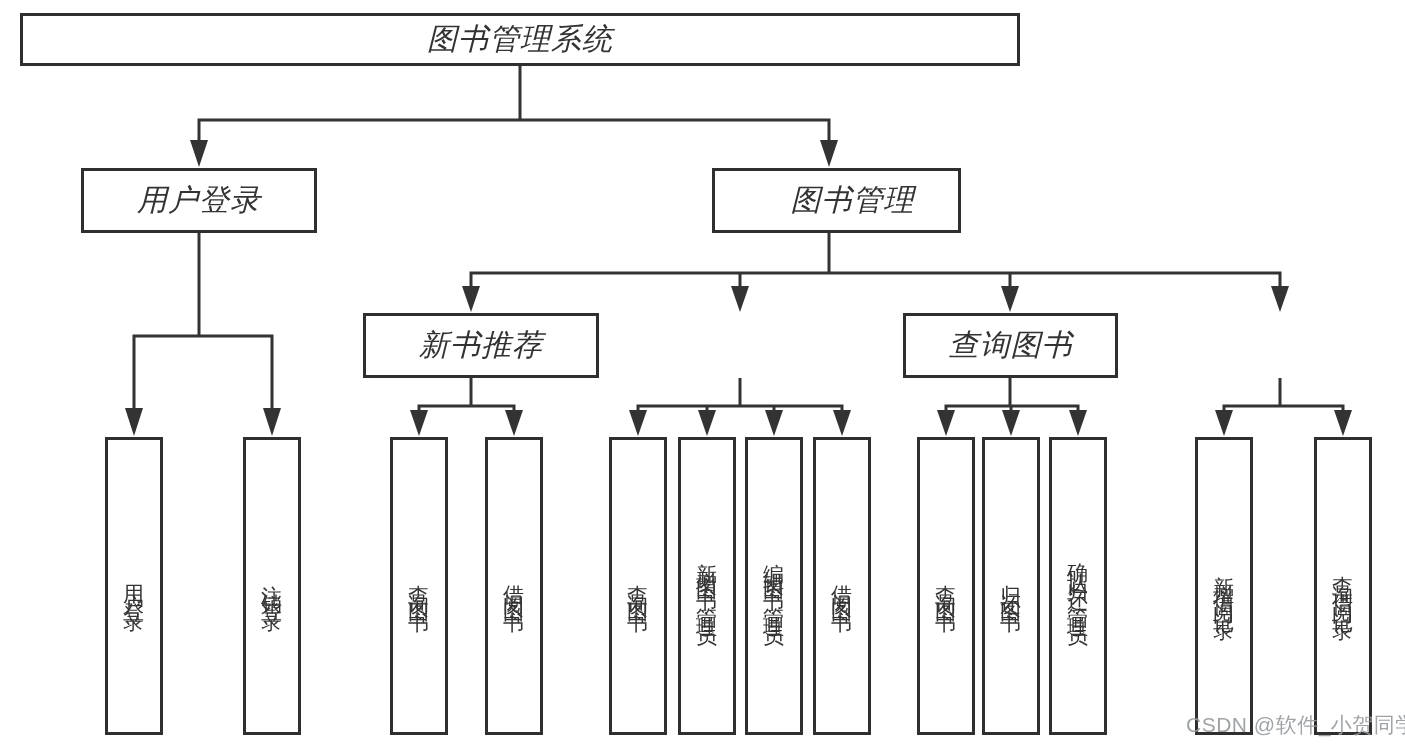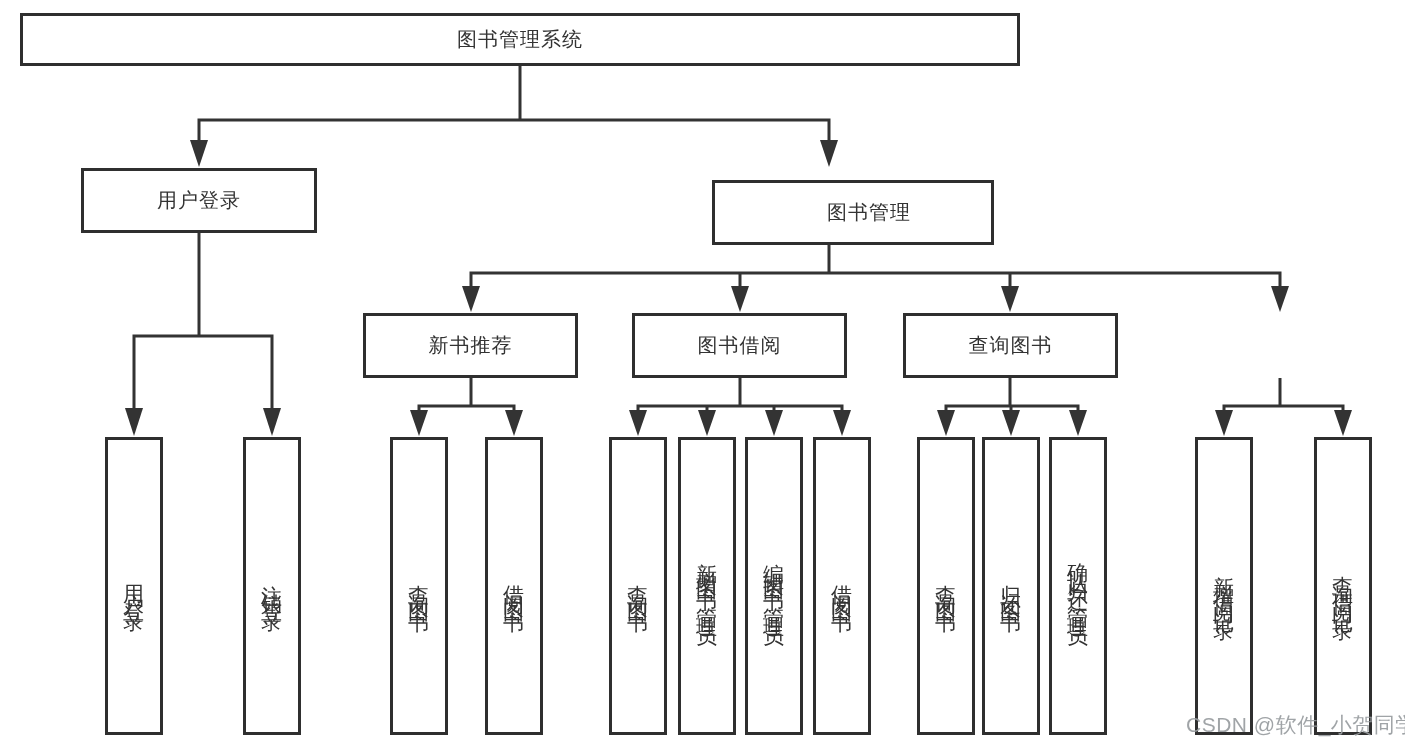--- a/index.html
+++ b/index.html
@@ -20,21 +20,21 @@
     position: absolute;
     box-sizing: border-box;
     border: 3px solid #2f2f2f;
     background: #ffffff;
     display: flex;
     align-items: center;
     justify-content: center;
     z-index: 1;
     color: #333333;
   }
-  .node.h { font-size: 20px; letter-spacing: 1px; }
+  .node.h { font-size: 30px; letter-spacing: 1px; font-style: italic; }
   .node.v { font-size: 21px; }
   .node.v .vtext {
     writing-mode: vertical-rl;
     text-orientation: mixed;
     letter-spacing: 9px;
     line-height: 1;
     white-space: nowrap;
   }
   .watermark {
     position: absolute;
@@ -110,24 +110,23 @@
       <path d="M1280 378 V406"></path>
       <path d="M1224 412 V406 H1343 V412"></path>
       <polygon points="1215,410 1233,410 1224,436" fill="#333333" stroke="none"></polygon>
       <polygon points="1334,410 1352,410 1343,436" fill="#333333" stroke="none"></polygon>
     </g>
   </svg>
 
   <div class="node h" style="left:20px; top:13px; width:1000px; height:53px;">图书管理系统</div>
 
   <div class="node h" style="left:81px; top:168px; width:236px; height:65px;">用户登录</div>
-  <div class="node h" style="left:712px; top:180px; width:282px; height:65px;padding-left:32px;">图书管理</div>
+  <div class="node h" style="left:712px; top:168px; width:249px; height:65px;padding-left:32px;">图书管理</div>
 
-  <div class="node h" style="left:363px; top:313px; width:215px; height:65px;">新书推荐</div>
-  <div class="node h" style="left:632px; top:313px; width:215px; height:65px;">图书借阅</div>
+  <div class="node h" style="left:363px; top:313px; width:236px; height:65px;">新书推荐</div>
   <div class="node h" style="left:903px; top:313px; width:215px; height:65px;">查询图书</div>
 
   <div class="node v" style="left:105px; top:437px; width:58px; height:298px;">
       <span class="vtext">用户登录</span>
     </div>
   <div class="node v" style="left:243px; top:437px; width:58px; height:298px;">
       <span class="vtext">注销登录</span>
     </div>
 
   <div class="node v" style="left:390px; top:437px; width:58px; height:298px;">

